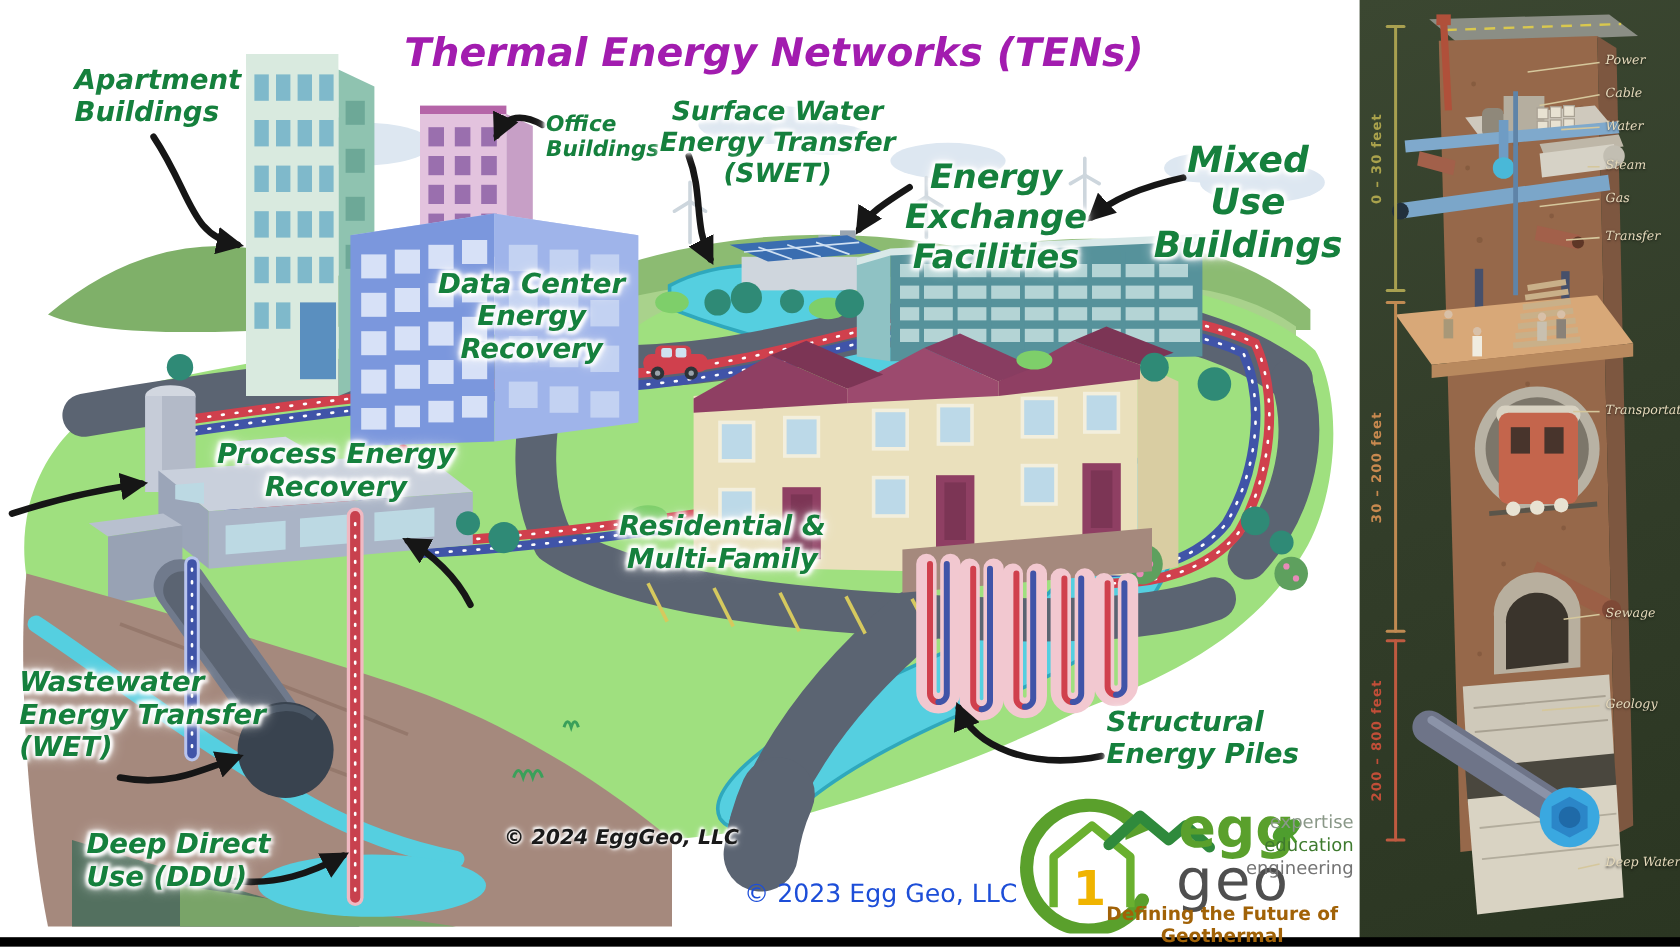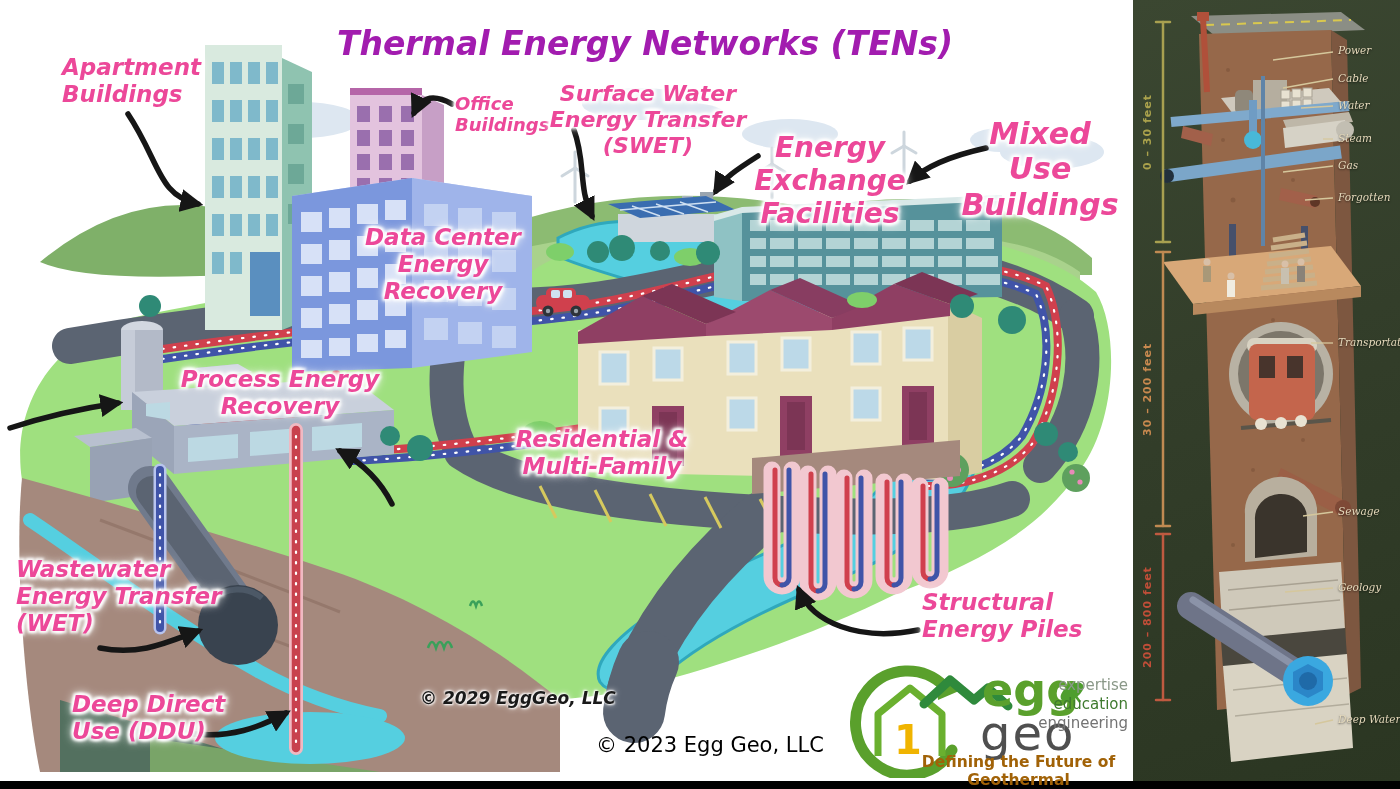--- a/index.html
+++ b/index.html
@@ -3,27 +3,27 @@
 <meta charset="utf-8">
 <style>
   html,body{margin:0;padding:0;background:#000;}
   #stage{position:relative;width:1400px;height:789px;background:#fff;overflow:hidden;
          font-family:"DejaVu Sans", sans-serif;}
   
   #left-panel{position:absolute;left:0;top:0;width:1133px;height:782px;background:#fff;}
   #city-svg{position:absolute;left:0;top:0;}
   .ttl{position:absolute;left:330px;top:24px;width:630px;text-align:center;
        font:italic 700 33px "DejaVu Sans",sans-serif;color:#a21caf;}
-  .lbl{position:absolute;font:italic 700 23px "DejaVu Sans",sans-serif;color:#ec4899;
+  .lbl{position:absolute;font:italic 700 23px "DejaVu Sans",sans-serif;color:#15803d;
        line-height:1.18;white-space:pre-line;z-index:5;
        text-shadow:-2px -2px 3px #fff,2px -2px 3px #fff,-2px 2px 3px #fff,2px 2px 3px #fff,0 0 8px #fff,0 0 12px #fff;}
   .lbl.ctr{text-align:center;}
   .copy-dark{position:absolute;left:420px;top:688px;font:italic 700 17px "DejaVu Sans",sans-serif;color:#1a1a1a;
        text-shadow:-1px -1px 2px #fff,1px 1px 2px #fff,0 0 6px #fff;z-index:5;}
-  .copy-gray{position:absolute;left:596px;top:733px;font:400 21px "DejaVu Sans",sans-serif;color:#000000;z-index:5;}
+  .copy-gray{position:absolute;left:620px;top:733px;font:400 21px "DejaVu Sans",sans-serif;color:#1d4ed8;z-index:5;}
   
   #logo{position:absolute;left:832px;top:650px;width:300px;height:128px;z-index:6;}
   .logo-val{position:absolute;right:4px;font:400 15px "DejaVu Sans",sans-serif;text-align:right;}
   .logo-tag{position:absolute;left:73px;top:103px;font:700 15.5px "DejaVu Sans",sans-serif;color:#a16207;text-align:center;}
   
   #depth-panel{position:absolute;left:1133px;top:0;width:267px;height:782px;
       background:linear-gradient(160deg,#3b4731 0%,#333e2a 45%,#2b3622 100%);}
   .dlbl{position:absolute;left:205px;font:italic 400 10.5px "DejaVu Serif",serif;color:#e6dabc;
       white-space:nowrap;text-shadow:0 1px 2px rgba(0,0,0,.6);}
   .marker{position:absolute;left:8px;writing-mode:vertical-rl;transform:rotate(180deg);
@@ -458,21 +458,21 @@
 Recovery</div>
     <div class="lbl ctr" style="left:487px;top:426px;width:230px;">Residential &amp;
 Multi-Family</div>
     <div class="lbl" style="left:16px;top:556px;">Wastewater
 Energy Transfer
 (WET)</div>
     <div class="lbl" style="left:72px;top:691px;">Deep Direct
 Use (DDU)</div>
     <div class="lbl" style="left:922px;top:589px;">Structural
 Energy Piles</div>
-    <div class="copy-dark">© 2029 EggGeo, LLC</div>
+    <div class="copy-dark">© 2024 EggGeo, LLC</div>
     <div class="copy-gray">© 2023 Egg Geo, LLC</div>
 
     <div id="logo">
       <svg width="300" height="128" viewBox="0 0 300 128">
         <path d="M112,36 A52,52 0 1 0 120,100" fill="none" stroke="#5aa02c" stroke-width="11" stroke-linecap="round"></path>
         <polygon points="104,26 134,38 106,50" fill="#5aa02c"></polygon>
         <path d="M46,106 L46,64 L78,38 L110,64 L110,106" fill="none" stroke="#6ab02f" stroke-width="7" stroke-linejoin="round"></path>
         <text x="62" y="104" font-family="DejaVu Sans, sans-serif" font-size="40" font-weight="700" fill="#f0b400">1</text>
         <path d="M92,54 L118,30 L142,50 L156,38 L176,56" fill="none" stroke="#2f8a3c" stroke-width="9" stroke-linejoin="round" stroke-linecap="round"></path>
         <text x="150" y="56" font-family="DejaVu Sans, sans-serif" font-size="46" font-weight="700" fill="#5aa02c">egg</text>
@@ -639,21 +639,21 @@
           <line x1="182" y1="724" x2="200" y2="720"></line>
       </g>
     </svg>
 
     
     <div class="dlbl" style="top:44px;">Power</div>
     <div class="dlbl" style="top:72px;">Cable</div>
     <div class="dlbl" style="top:99px;">Water</div>
     <div class="dlbl" style="top:132px;text-align:center;">Steam</div>
     <div class="dlbl" style="top:159px;">Gas</div>
-    <div class="dlbl" style="top:191px;">Forgotten</div>
+    <div class="dlbl" style="top:191px;">Transfer</div>
     <div class="dlbl" style="top:336px;">Transportation</div>
     <div class="dlbl" style="top:505px;">Sewage</div>
     <div class="dlbl" style="top:581px;">Geology</div>
     <div class="dlbl" style="top:713px;">Deep Water</div>
 
     
     <div class="marker" style="top:57px;height:150px;color:#aaa24c;">0 – 30 feet</div>
     <div class="marker" style="top:299px;height:180px;color:#c8894f;">30 – 200 feet</div>
     <div class="marker" style="top:551px;height:132px;color:#c14e38;">200 – 800 feet</div>
   </div>

